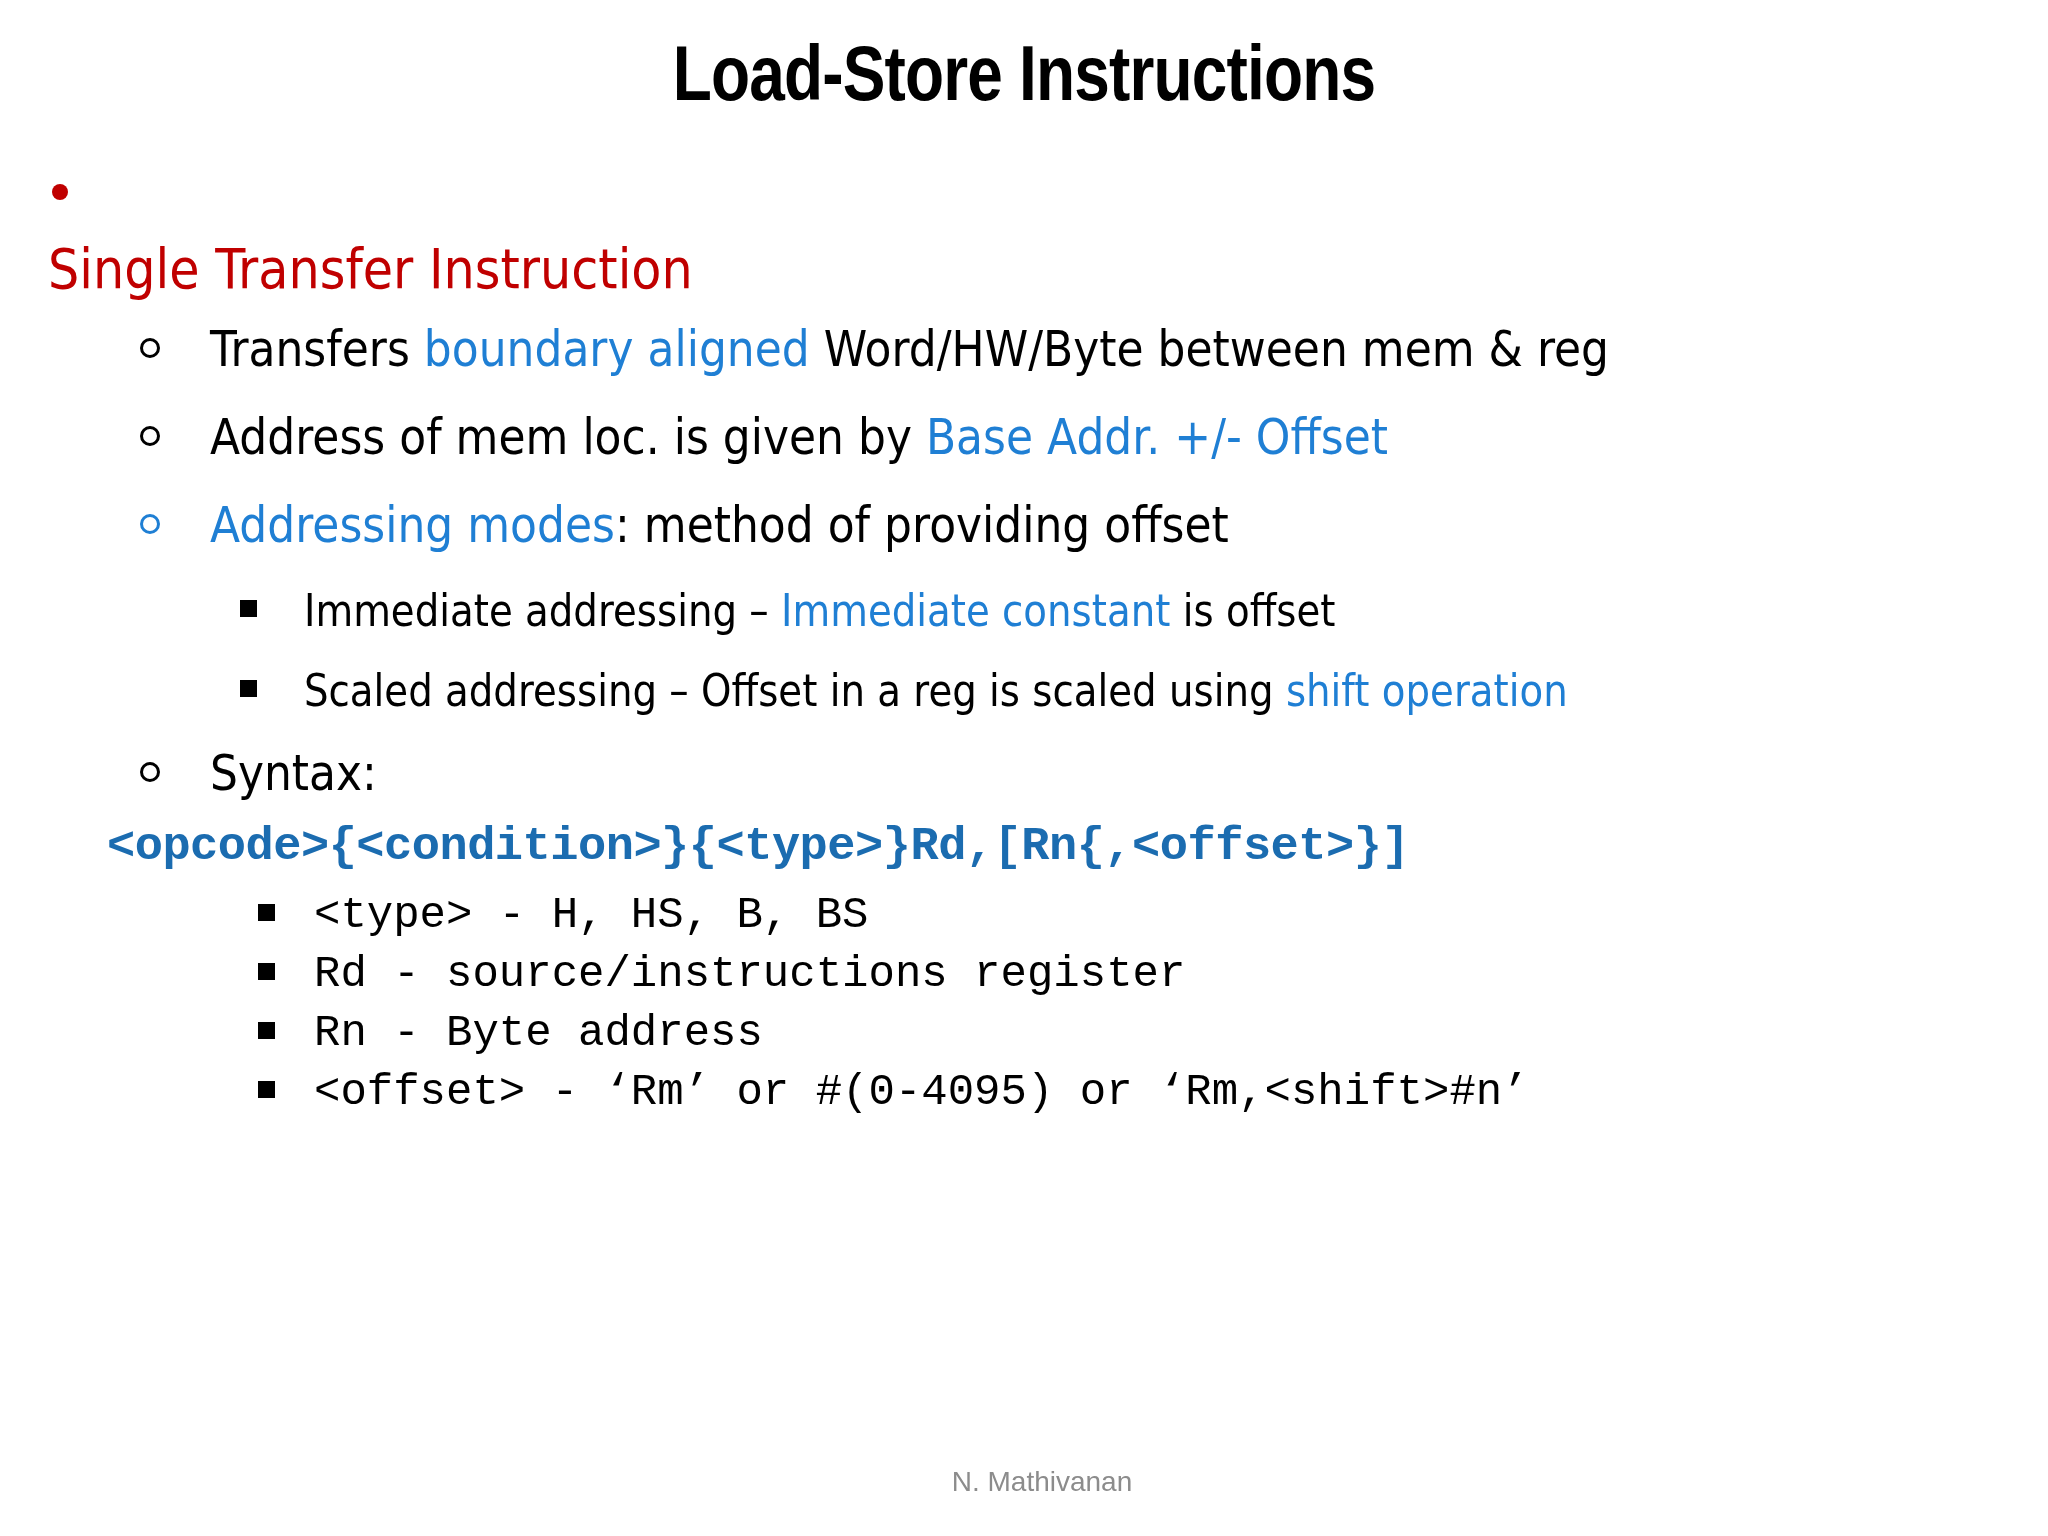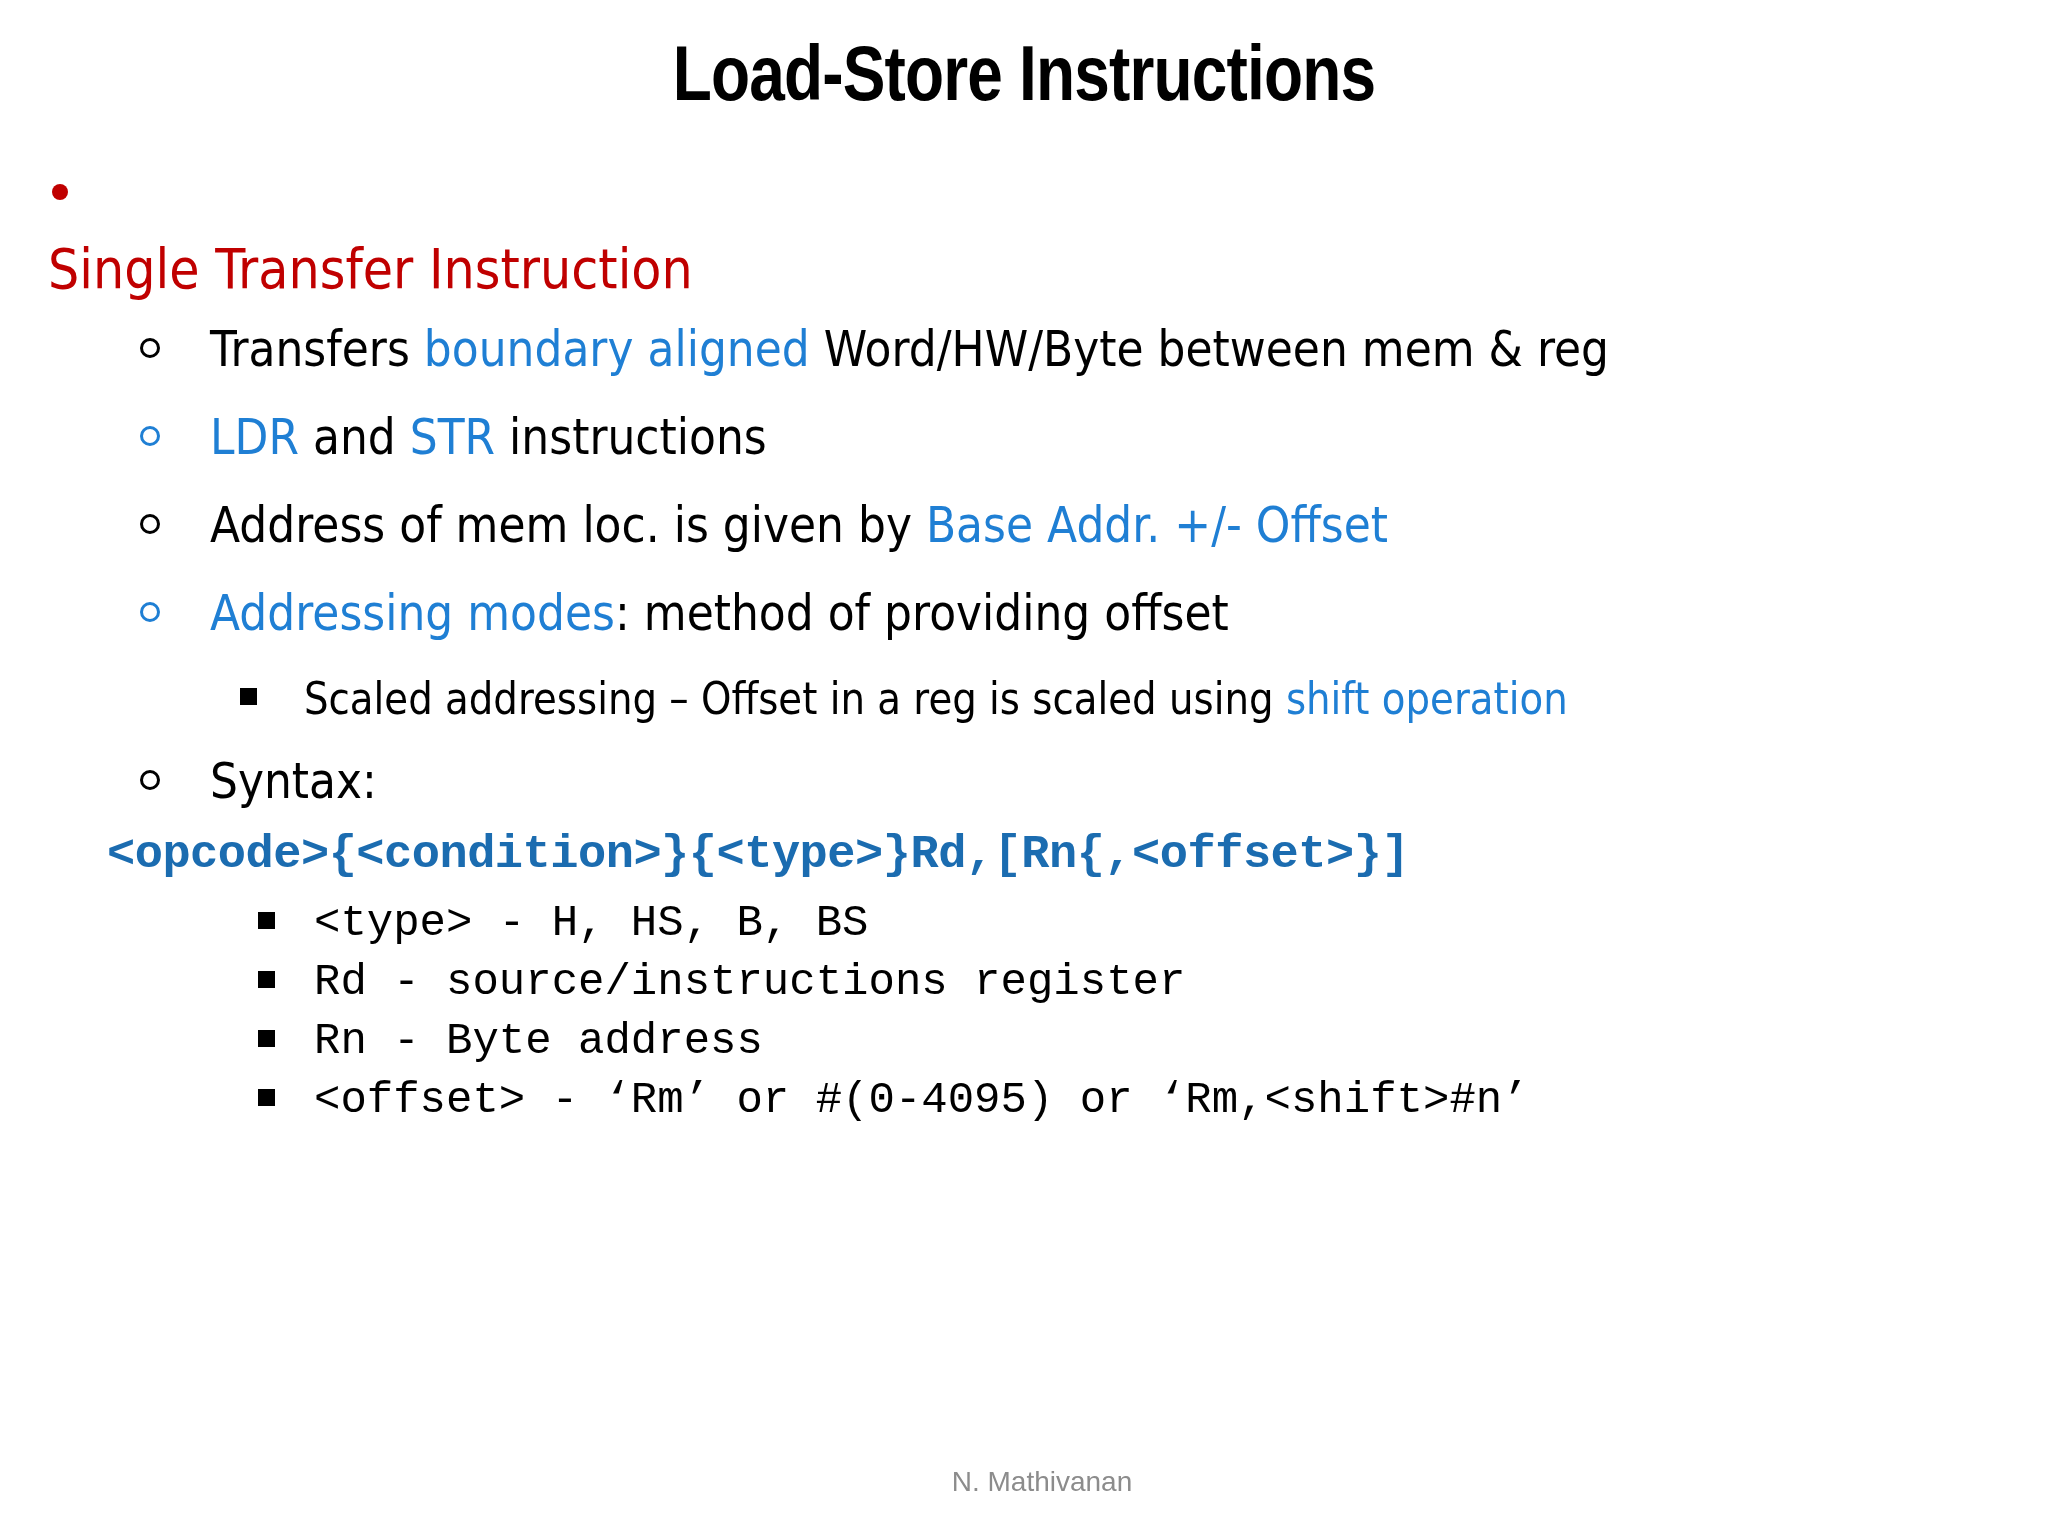--- a/index.html
+++ b/index.html
@@ -229,36 +229,36 @@
     <div class="lvl1">
       <span class="bullet"><span class="dot"></span></span>
       <span class="text hand">Single Transfer Instruction</span>
     </div>
 
     <div class="lvl2">
       <span class="bullet"><span class="circ"></span></span>
       <span class="text hand"><span class="black">Transfers </span><span class="blue">boundary aligned</span><span class="black"> Word/HW/Byte between mem &amp; reg</span></span>
     </div>
 
-    <div class="lvl2">
-      <span class="bullet blue"><span class="circ"></span></span>
-      <span class="text hand"><span class="blue">LDR</span><span class="black"> and </span><span class="blue">STR</span><span class="black"> instructions</span></span>
-    </div>
 
     <div class="lvl2">
       <span class="bullet"><span class="circ"></span></span>
       <span class="text hand"><span class="black">Address of mem loc. is given by </span><span class="blue">Base Addr. +/- Offset</span></span>
     </div>
 
     <div class="lvl2">
       <span class="bullet blue"><span class="circ"></span></span>
       <span class="text hand"><span class="blue">Addressing modes</span><span class="black">: method of providing offset</span></span>
     </div>
 
 
+    <div class="lvl3">
+      <span class="bullet"><span class="sq"></span></span>
+      <span class="text hand"><span class="black">Immediate addressing – </span><span class="blue">Immediate constant</span><span class="black"> is offset</span></span>
+    </div>
 
     <div class="lvl3">
       <span class="bullet"><span class="sq"></span></span>
       <span class="text hand"><span class="black">Scaled addressing – Offset in a reg is scaled using </span><span class="blue">shift operation</span></span>
     </div>
 
     <div class="lvl2" style="margin-bottom:6px;">
       <span class="bullet"><span class="circ"></span></span>
       <span class="text hand">Syntax:</span>
     </div>

